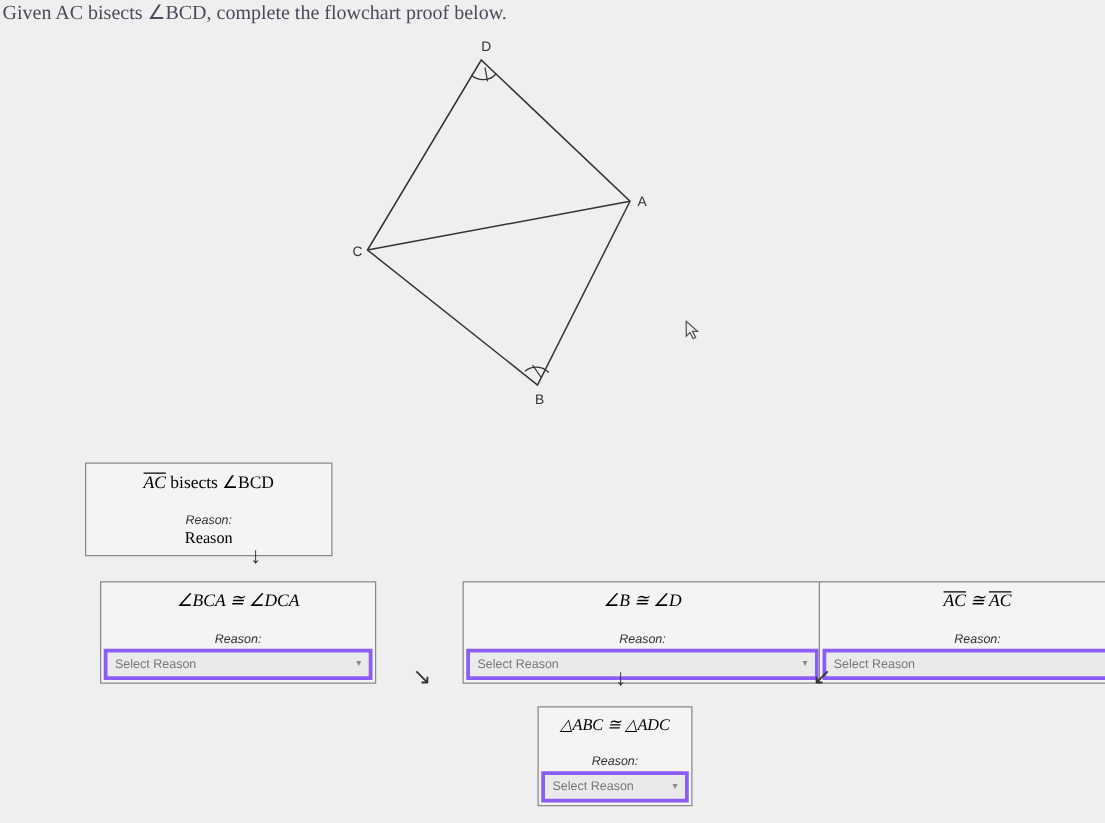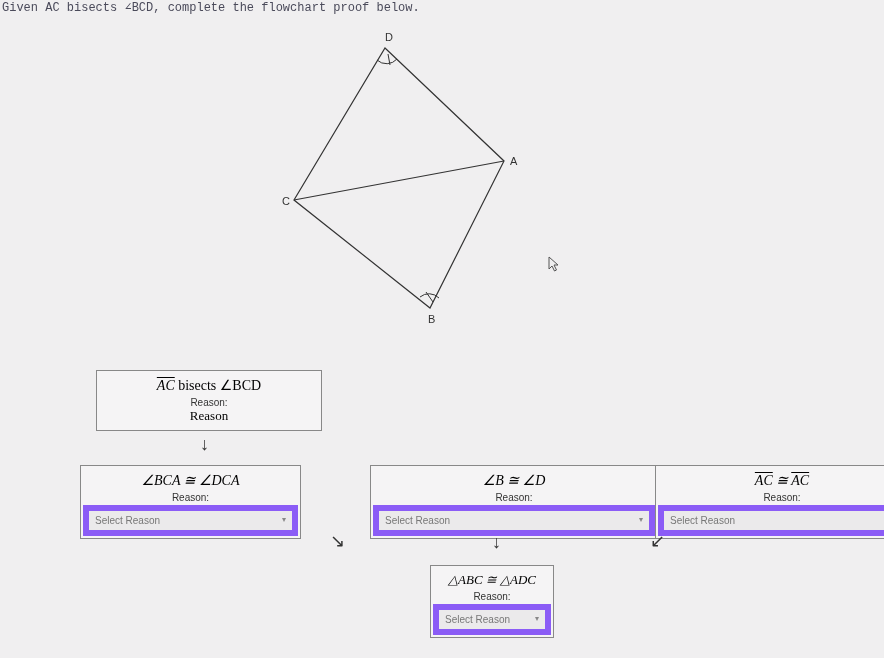--- a/index.html
+++ b/index.html
@@ -8,23 +8,23 @@
       background: #f0eff0;
       width: 884px;
       height: 658px;
       overflow: hidden;
       position: relative;
     }
     .header-text {
       position: absolute;
       top: 0px;
       left: 2px;
-      font-size: 12px;
+      font-size: 16px;
       color: #4a4a5a;
-      font-family: Liberation Mono, monospace;
+      font-family: Liberation Serif, serif;
     }
     .diagram-container {
       position: absolute;
       top: 30px;
       left: 280px;
       width: 280px;
       height: 300px;
     }
     .diagram-container svg {
       width: 100%;
@@ -49,29 +49,30 @@
     }
     .statement {
       font-family: 'Times New Roman', serif;
       font-size: 14px;
       padding: 6px 0 2px 0;
     }
     .reason-label {
       font-size: 10px;
       font-family: Arial, sans-serif;
       color: #333;
-      margin-top: 1px;
+      margin-top: 14px;
+      font-style: italic;
     }
     .reason-text {
       font-size: 13px;
       font-family: 'Times New Roman', serif;
       padding-bottom: 6px;
     }
     .select-reason {
-      border: 6px solid #8b5cf6;
+      border: 3px solid #8b5cf6;
       background: #ebeaeb;
       font-size: 10px;
       font-family: Arial, sans-serif;
       color: #777;
       text-align: left;
       padding: 4px 6px;
       margin: 2px;
       position: relative;
     }
     .select-reason::after {
@@ -124,21 +125,21 @@
 </div>
 
 <div class="cursor">
   <svg width="14" height="18" viewBox="0 0 14 18">
     <path d="M1 1 L1 13 L4 10 L6.5 15 L8.5 14 L6 9 L10 9 Z" fill="none" stroke="#555" stroke-width="1"></path>
   </svg>
 </div>
 
 <div class="flowchart">
 
-  <div class="box" style="left:96px; top:0px; width:226px;">
+  <div class="box" style="left:68px; top:0px; width:198px;">
     <div class="statement">
       <span><i><span class="overline">AC</span></i><span> bisects ∠BCD</span></span>
     </div>
     <div class="reason-label">Reason:</div>
     <div class="reason-text">Reason</div>
   </div>
 
   <div class="arrow" style="left:200px; top:64px;">↓</div>
 
   <div class="box" style="left:80px; top:95px; width:221px;">

